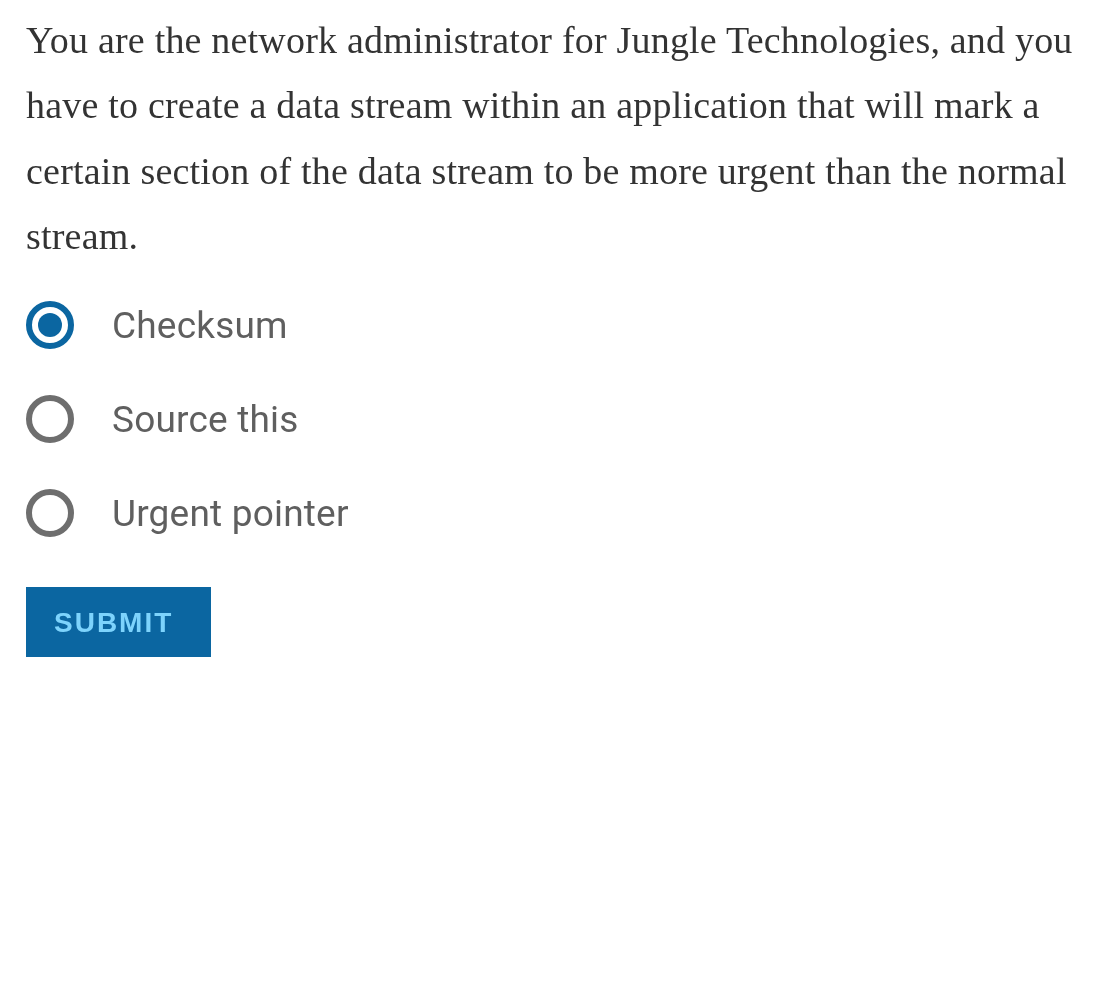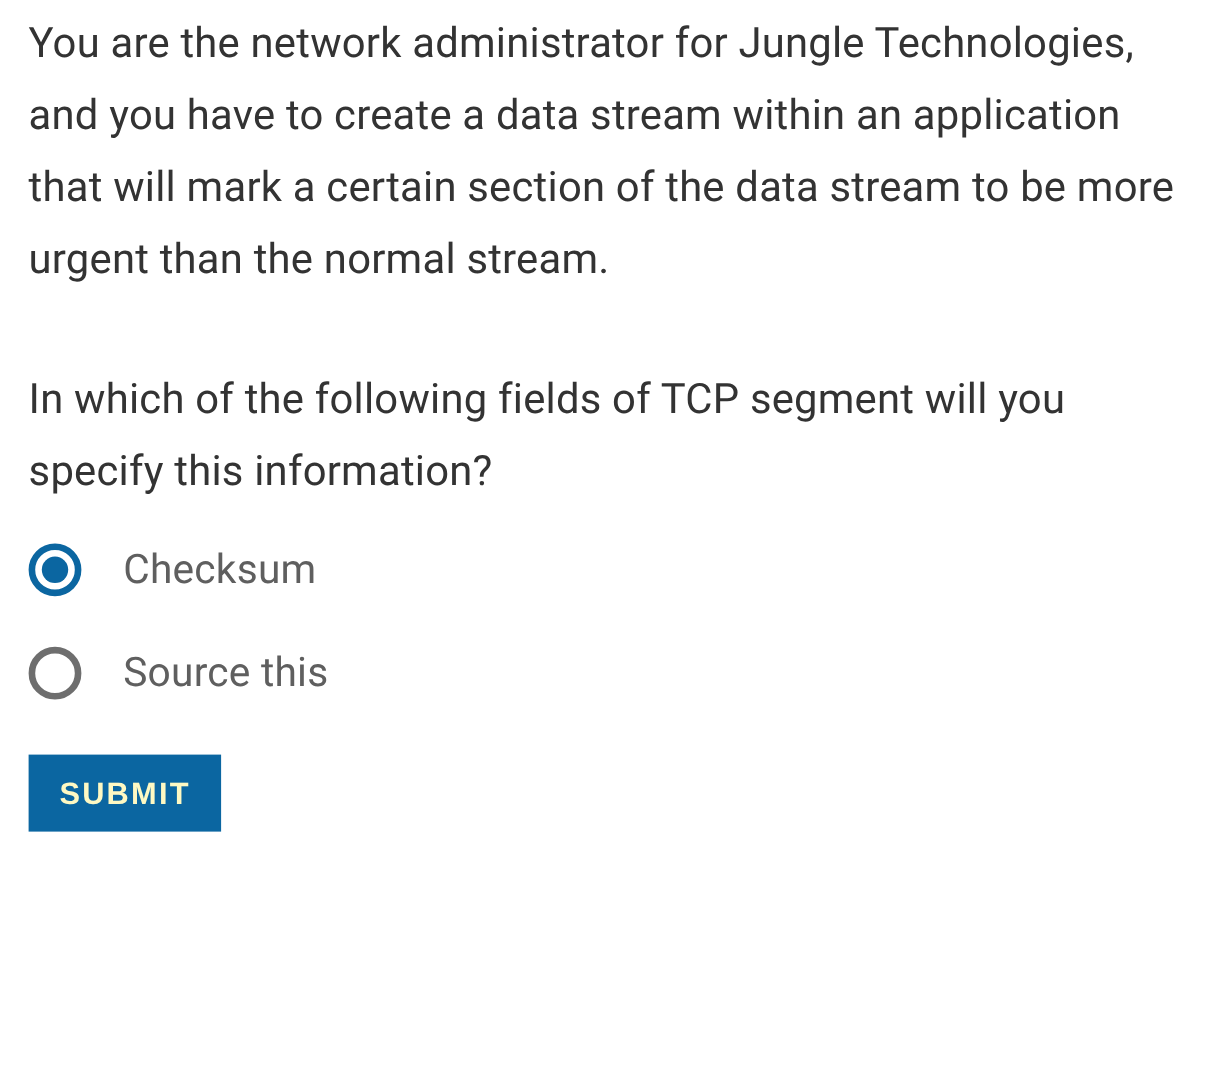--- a/index.html
+++ b/index.html
@@ -20,20 +20,21 @@
     }
     .question-text {
       font-size: 38px;
       line-height: 1.72;
       color: #333333;
       font-weight: 400;
       letter-spacing: 0.2px;
     }
     .question-text p {
       margin-bottom: 62px;
+      font-family: Liberation Serif, serif;
     }
     .question-text p:last-child {
       margin-bottom: 32px;
     }
     .options {
       margin-top: 10px;
     }
     .option-row {
       display: flex;
       align-items: center;
@@ -65,44 +66,47 @@
     }
     .option-label {
       font-size: 37px;
       color: #5f5f5f;
       font-weight: 400;
       letter-spacing: 0.2px;
     }
     .submit-btn {
       margin-top: 4px;
       background: #0b66a1;
-      color: #fef9c3;
+      color: #7dd3fc;
       border: none;
       font-size: 28px;
       font-weight: 700;
       letter-spacing: 2px;
-      padding: 20px 28px 18px 28px;
+      padding: 20px 38px 18px 28px;
       cursor: pointer;
       text-transform: uppercase;
     }
   </style>
 </head>
 <body>
 
 <div class="container">
   <div class="question-text">
     <p>You are the network administrator for Jungle Technologies, and you have to create a data stream within an application that will mark a certain section of the data stream to be more urgent than the normal stream.</p>
-    <p>In which of the following fields of TCP segment will you specify this information?</p>
   </div>
 
   <div class="options">
     <div class="option-row">
       <span class="radio selected"></span>
       <span class="option-label">Checksum</span>
     </div>
     <div class="option-row">
       <span class="radio"></span>
       <span class="option-label">Source this</span>
     </div>
+    <div class="option-row">
+      <span class="radio"></span>
+      <span class="option-label">Urgent pointer</span>
+    </div>
   </div>
 
   <button class="submit-btn">SUBMIT</button>
 </div>
 
 </body></html>

